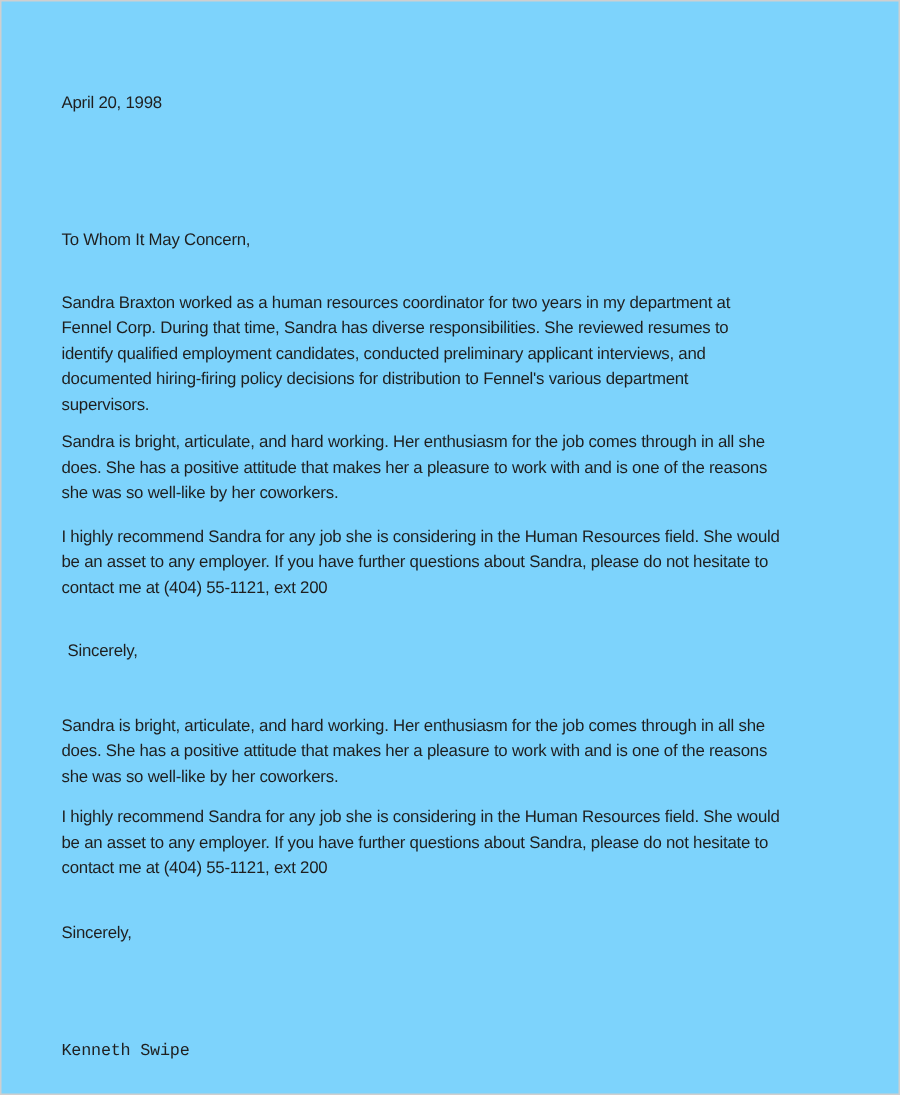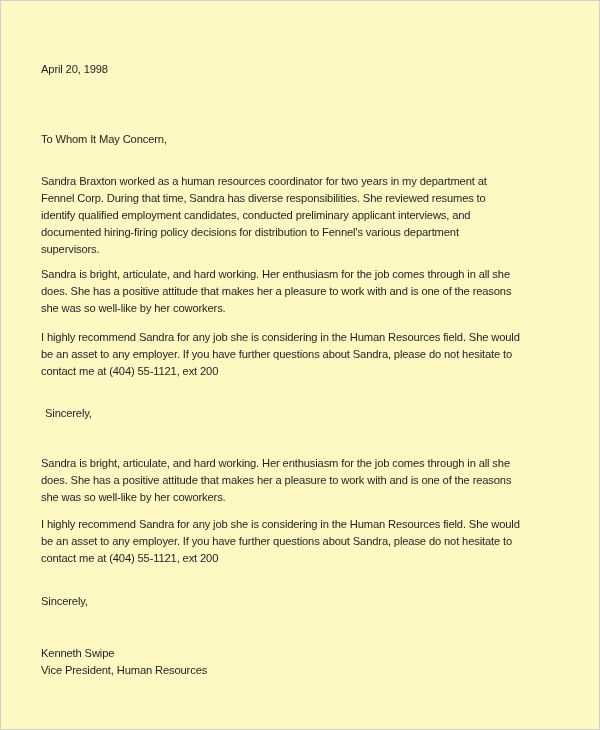--- a/index.html
+++ b/index.html
@@ -5,47 +5,47 @@
   html, body {
     margin: 0;
     padding: 0;
     background: #ffffff;
   }
   .page {
     position: relative;
     width: 600px;
     height: 730px;
     box-sizing: border-box;
-    background: #fef9c3;
+    background: #7dd3fc;
     border: 1px solid #cfcfcf;
     font-family: "Liberation Sans", "DejaVu Sans", sans-serif;
     color: #1f1f1f;
     overflow: hidden;
   }
   .content {
     box-sizing: border-box;
     padding: 60px 38px 0 40px;
   }
   .line,
   .para {
     font-size: 11.2px;
     line-height: 17px;
     letter-spacing: -0.15px;
     white-space: pre;
   }
   .date-line       { margin-top: 0; }
-  .salutation      { margin-top: 53px; }
+  .salutation      { margin-top: 74px; }
   .para-1          { margin-top: 25px; }
   .para-2          { margin-top: 8px; }
   .para-3          { margin-top: 12px; }
   .closing-1       { margin-top: 25px; margin-left: 4px; }
   .para-4          { margin-top: 33px; }
   .para-5          { margin-top: 10px; }
   .closing-2       { margin-top: 26px; }
-  .signature-block { margin-top: 35px; }
+  .signature-block { margin-top: 62px; font-family: Liberation Mono, monospace; }
 </style>
 </head>
 <body>
 
 <div class="page">
   <div class="content">
 
     <div class="line date-line">April 20, 1998</div>
 
     <div class="line salutation">To Whom It May Concern,</div>
@@ -71,17 +71,16 @@
 she was so well-like by her coworkers.</div>
 
     <div class="para para-5">I highly recommend Sandra for any job she is considering in the Human Resources field. She would
 be an asset to any employer. If you have further questions about Sandra, please do not hesitate to
 contact me at (404) 55-1121, ext 200</div>
 
     <div class="line closing-2">Sincerely,</div>
 
     <div class="signature-block">
       <div class="line">Kenneth Swipe</div>
-      <div class="line">Vice President, Human Resources</div>
     </div>
 
   </div>
 </div>
 
 </body></html>

